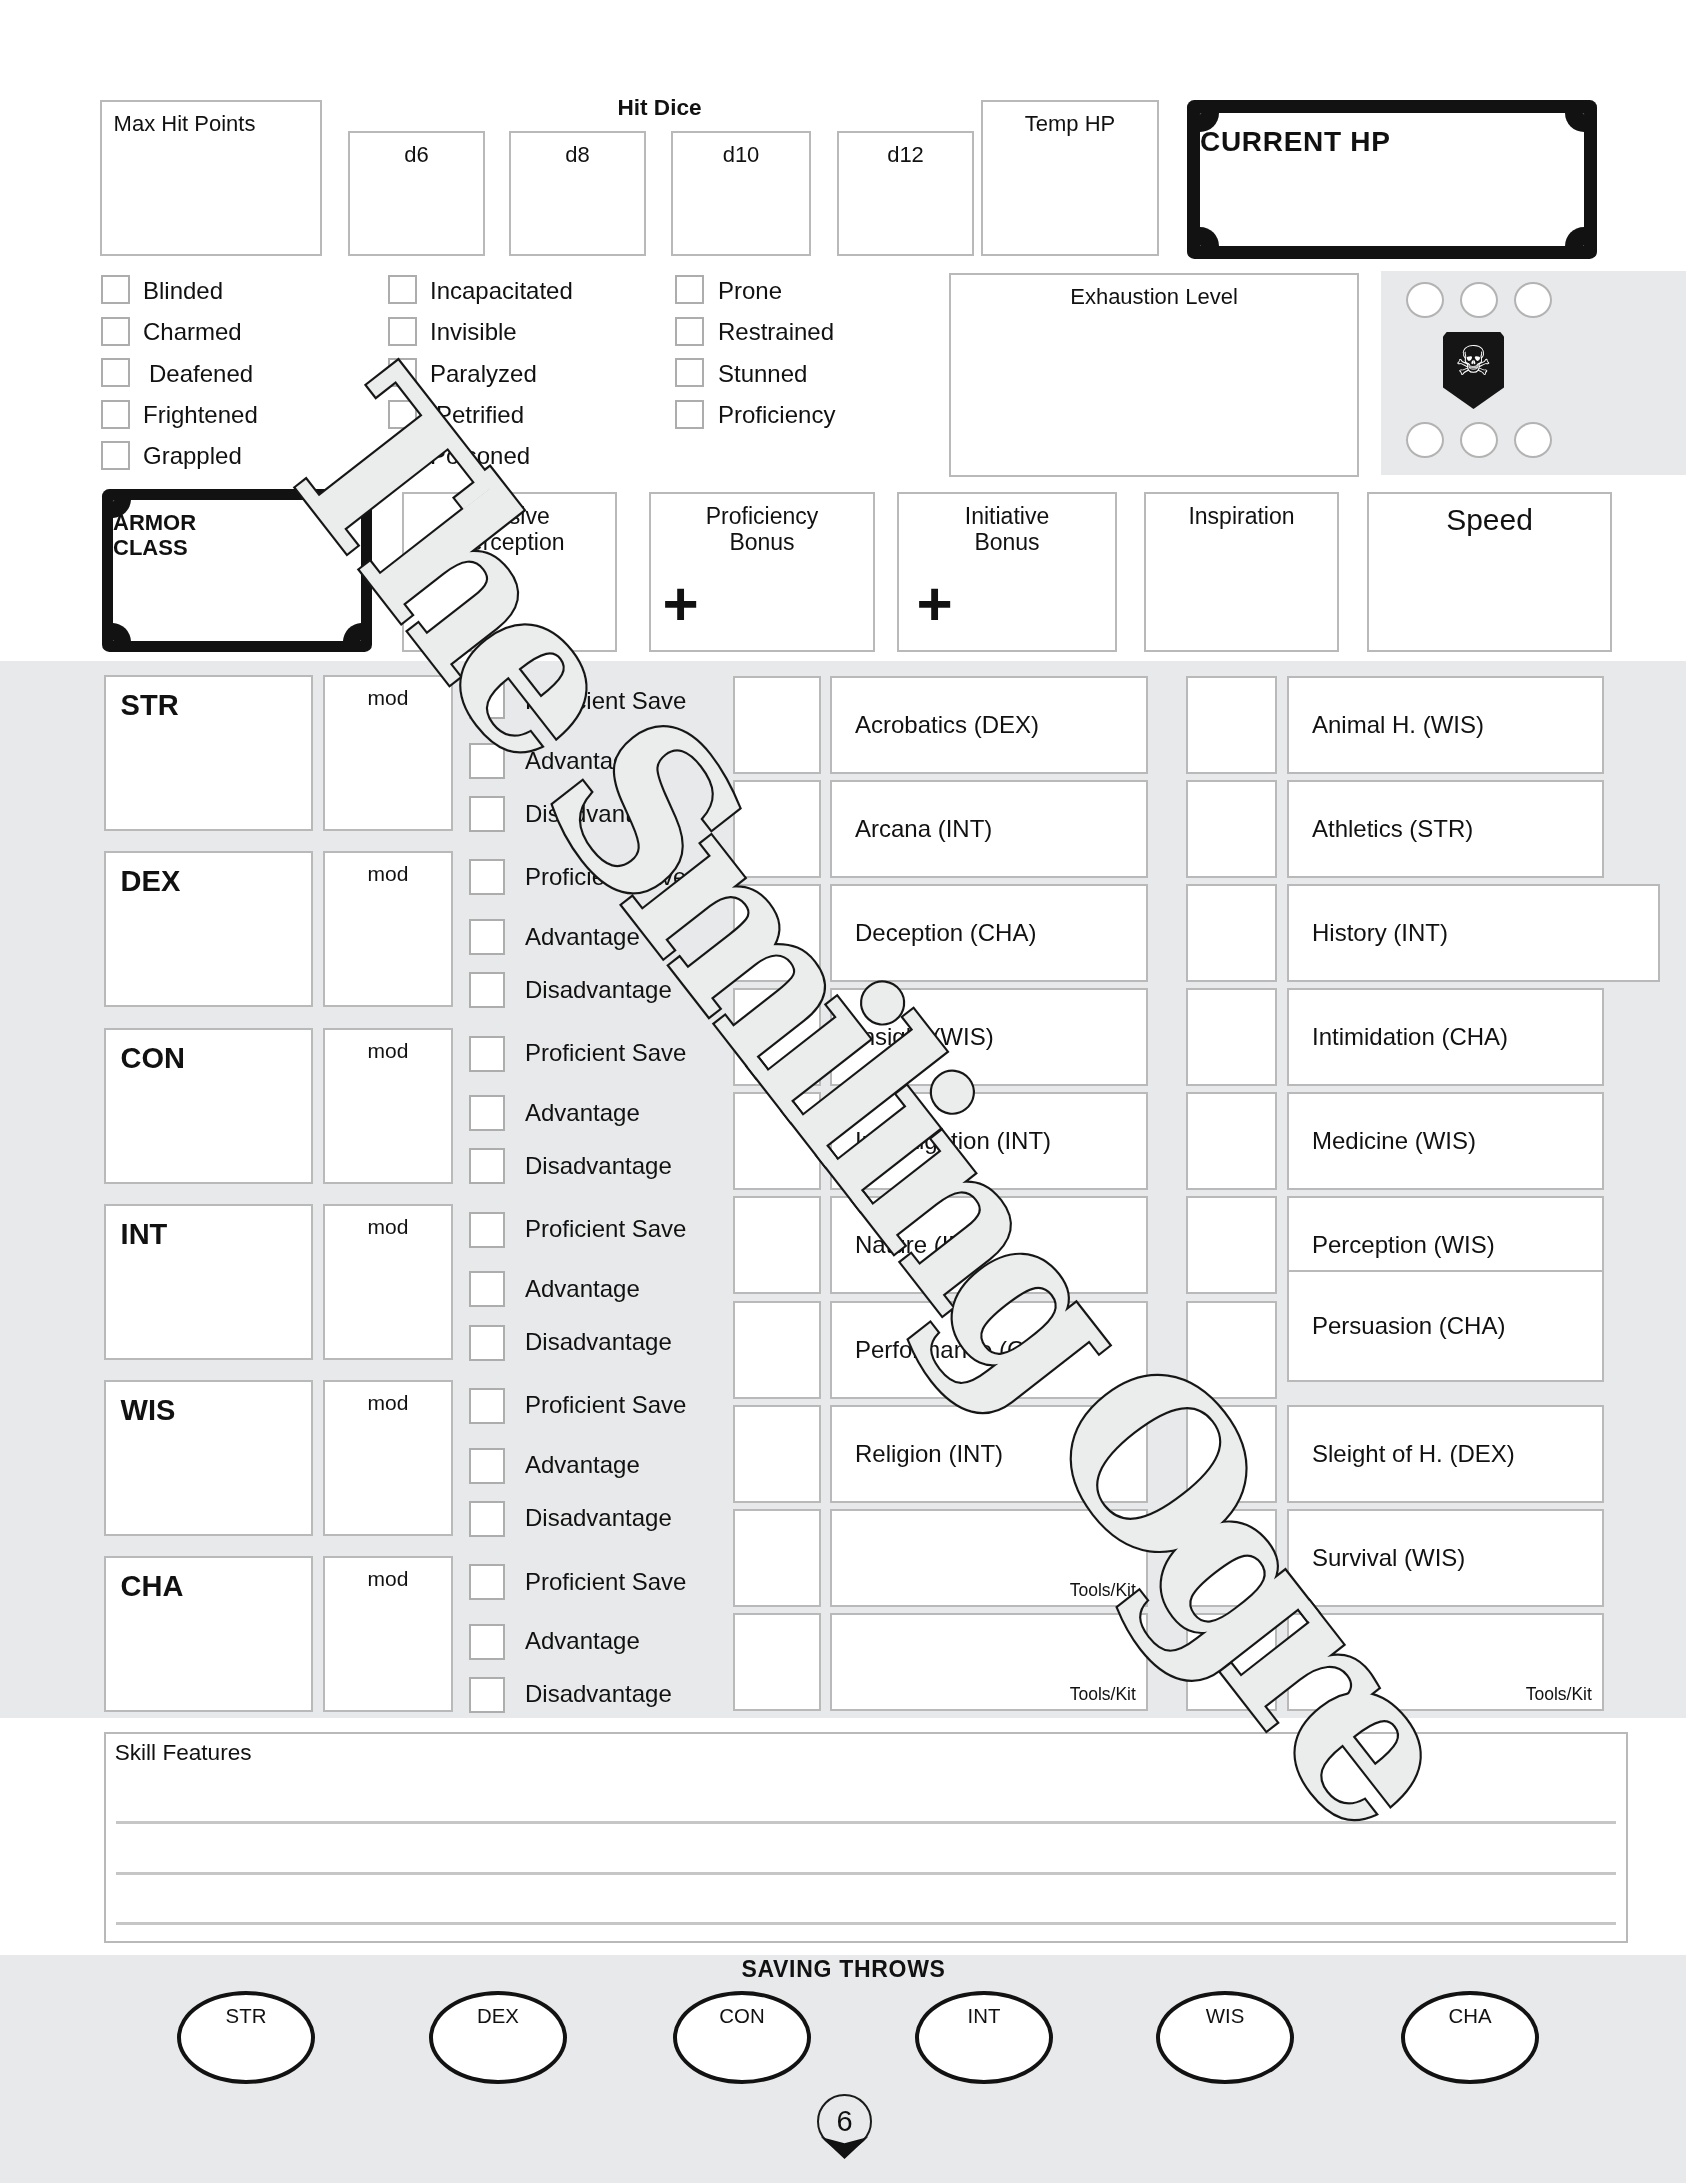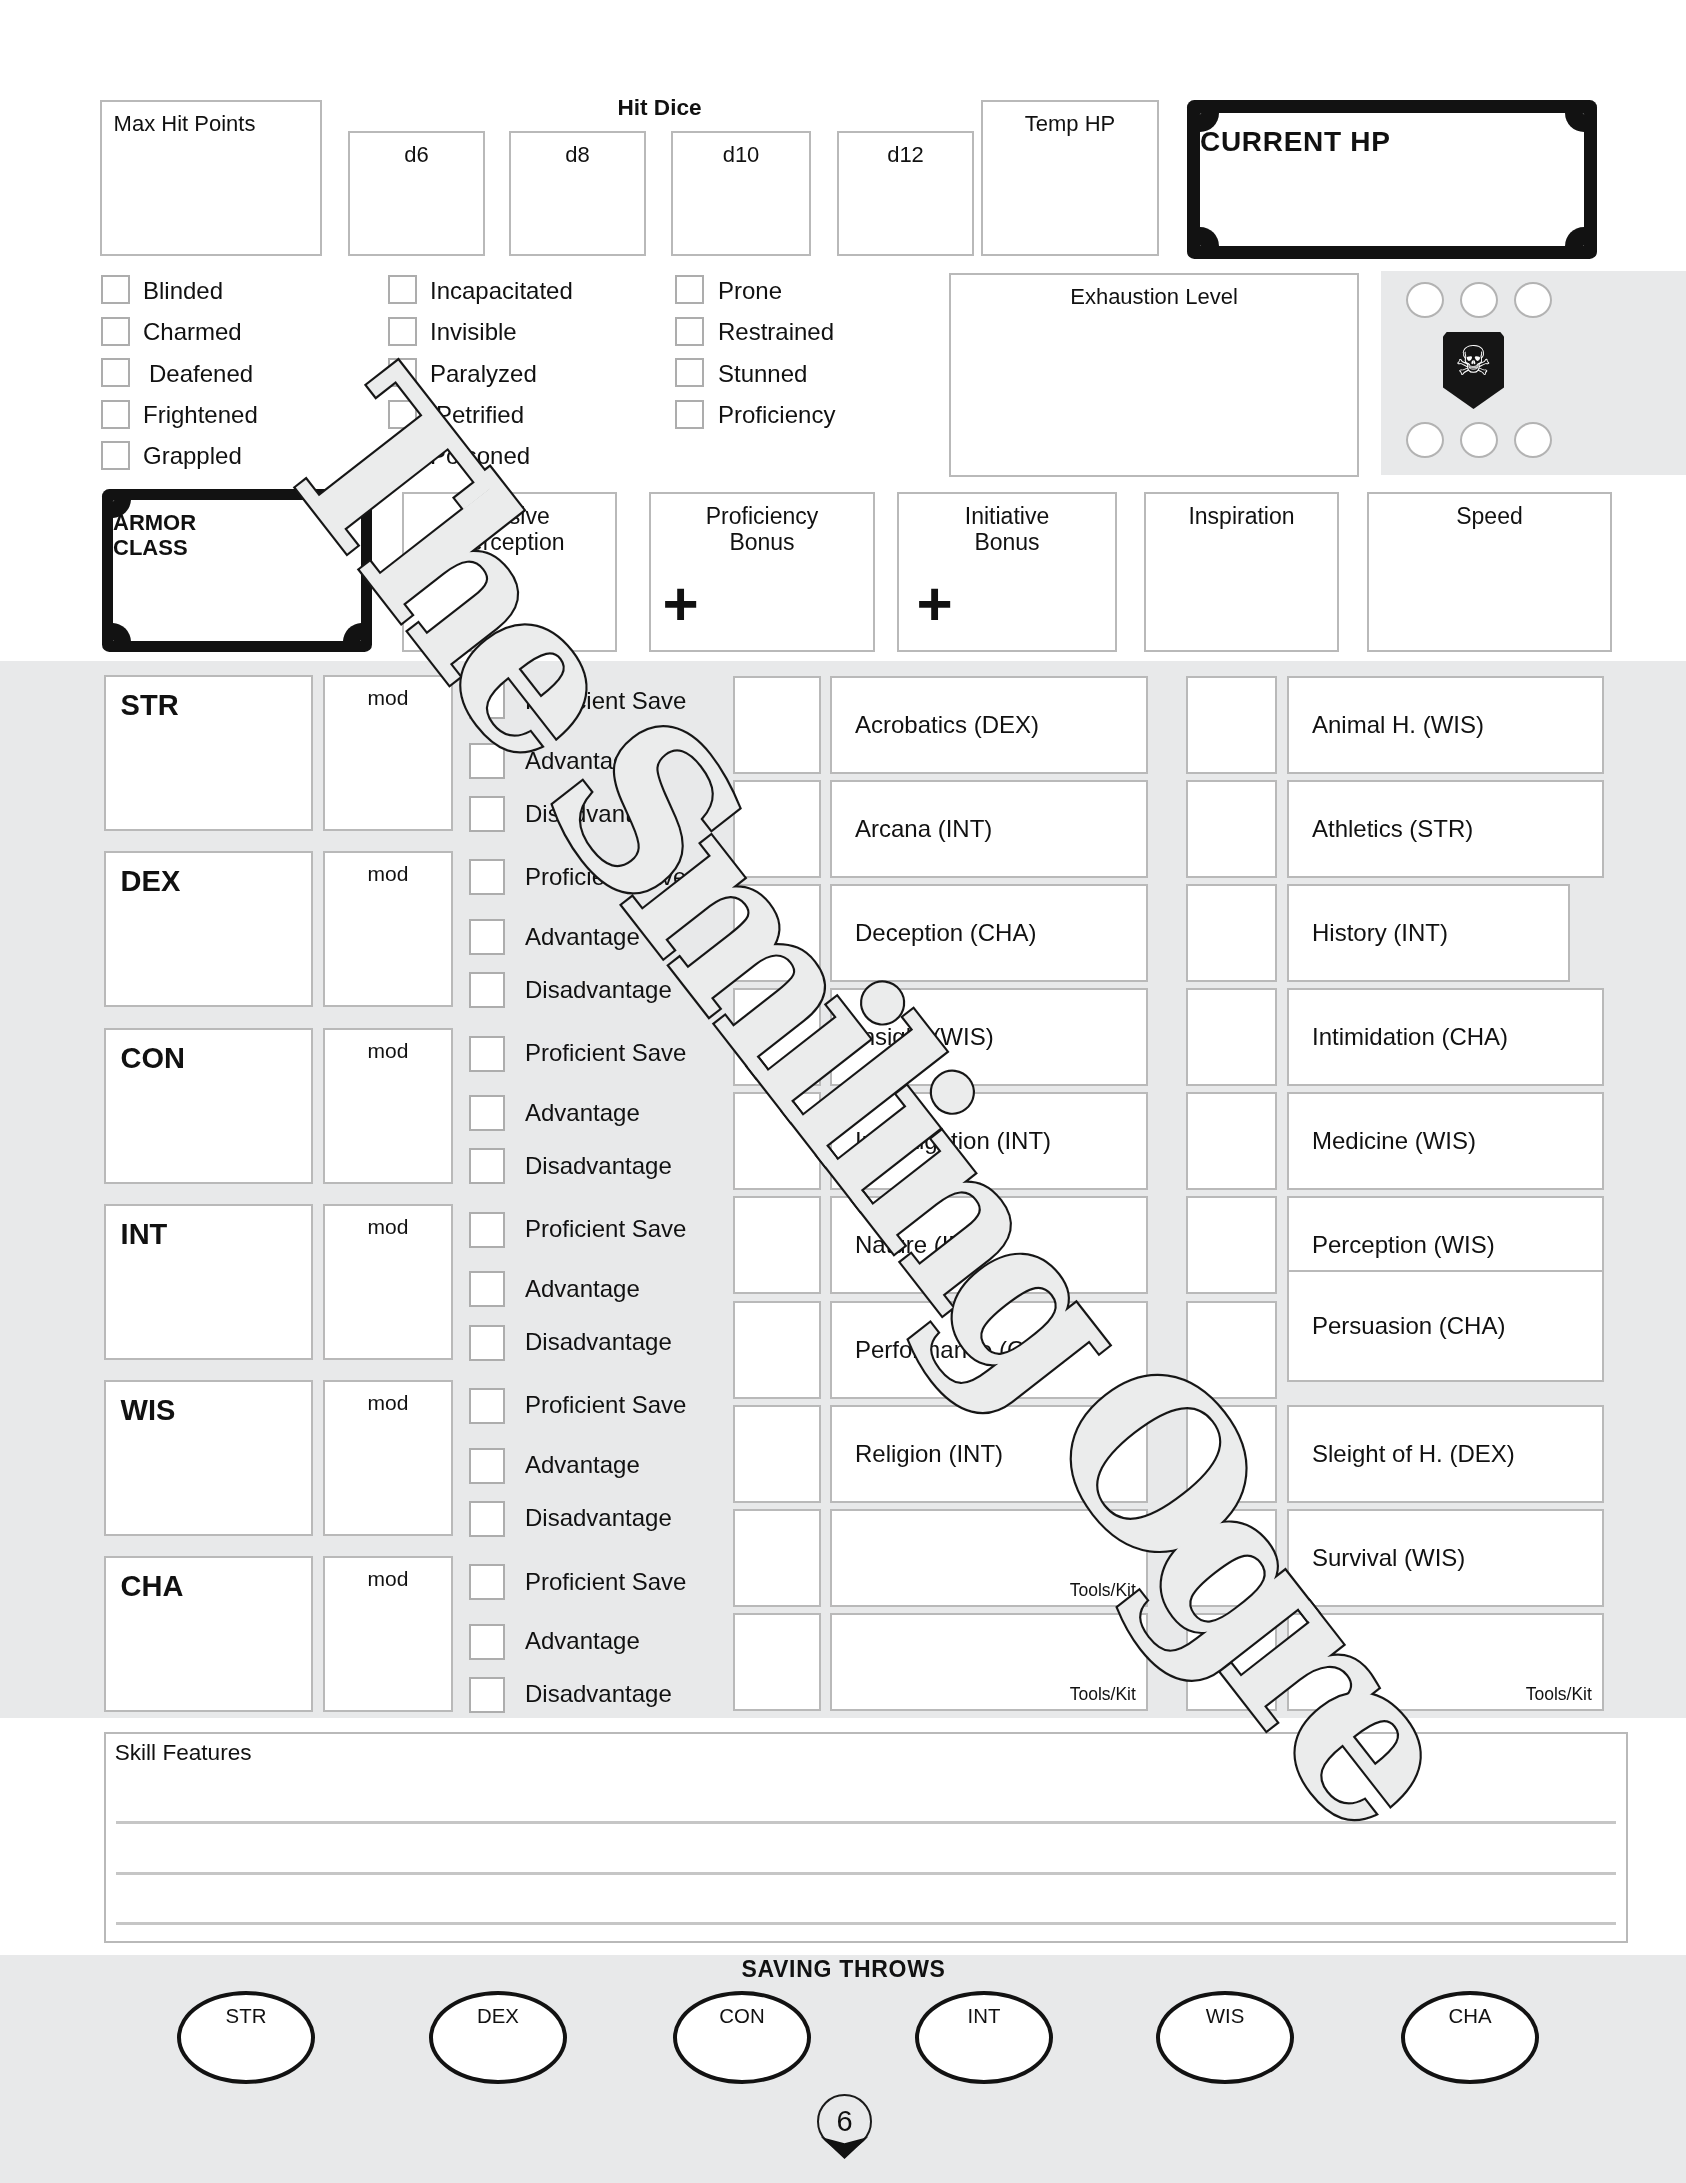--- a/index.html
+++ b/index.html
@@ -164,21 +164,21 @@
       <div>Bonus</div>
     </div>
     <span class="plus" style="left:17.5px;top:79px">+</span>
   </div>
 
   <div class="box" style="left:1144px;top:492px;width:195px;height:160px">
     <span class="box-title-c" style="font-size:23px">Inspiration</span>
   </div>
 
   <div class="box" style="left:1367px;top:492px;width:245px;height:160px">
-    <span class="box-title-c" style="font-size:23px">Speed</span>
+    <span class="box-title-c" style="font-size:30px">Speed</span>
   </div>
 
   <div class="box" style="left:104px;top:675px;width:209px;height:156px">
     <span class="ability-key">STR</span>
     </div>
   <div class="box" style="left:323px;top:675px;width:130px;height:156px">
     <span class="mod-lbl">mod</span>
     </div>
   <div class="cb cb-lg" style="left:469px;top:683px"></div>
   <span class="lbl opt-lbl" style="left:525px;top:687px">Proficient Save</span>
@@ -307,21 +307,21 @@
   <div class="box" style="left:1287px;top:676px;width:317px;height:98px">
     <span class="skill-lbl">Animal H. (WIS)</span>
     <span class="tools-lbl"></span>
     </div>
   <div class="box" style="left:1186px;top:780px;width:91px;height:98px"></div>
   <div class="box" style="left:1287px;top:780px;width:317px;height:98px">
     <span class="skill-lbl">Athletics (STR)</span>
     <span class="tools-lbl"></span>
     </div>
   <div class="box" style="left:1186px;top:884px;width:91px;height:98px"></div>
-  <div class="box" style="left:1287px;top:884px;width:283px;height:98px">
+  <div class="box" style="left:1287px;top:884px;width:373px;height:98px">
     <span class="skill-lbl">History (INT)</span>
     <span class="tools-lbl"></span>
     </div>
   <div class="box" style="left:1186px;top:988px;width:91px;height:98px"></div>
   <div class="box" style="left:1287px;top:988px;width:317px;height:98px">
     <span class="skill-lbl">Intimidation (CHA)</span>
     <span class="tools-lbl"></span>
     </div>
   <div class="box" style="left:1186px;top:1092px;width:91px;height:98px"></div>
   <div class="box" style="left:1287px;top:1092px;width:317px;height:98px">

